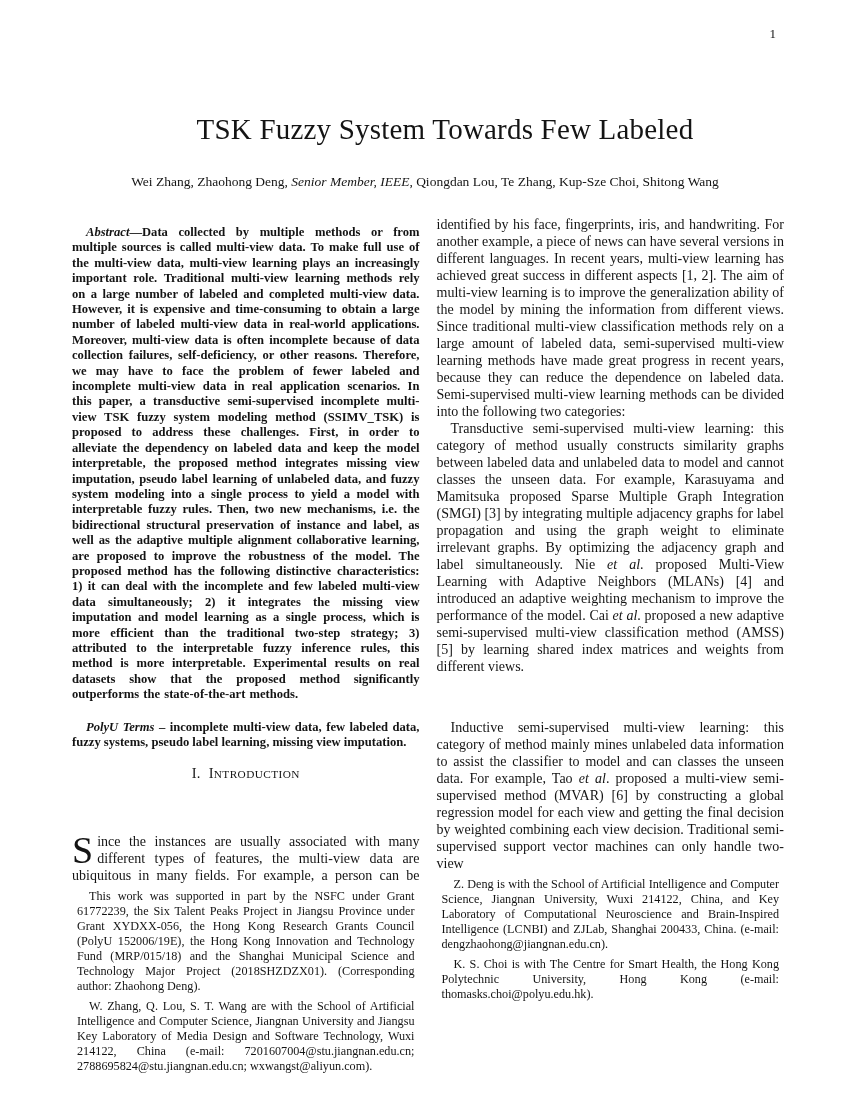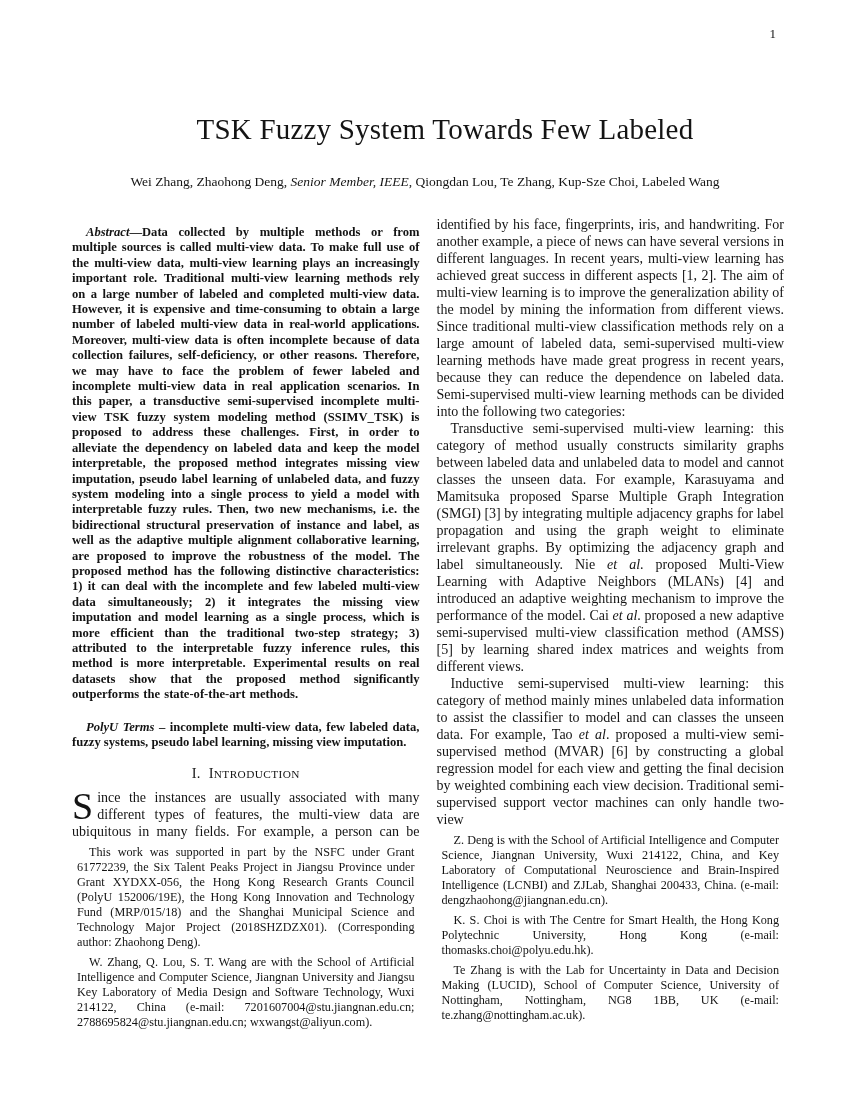--- a/index.html
+++ b/index.html
@@ -70,21 +70,21 @@
     letter-spacing: 0.3px;
   }
   .body-text {
     margin: 0;
     font-size: 14px;
     line-height: 17px;
     text-align: justify;
     text-indent: 14px;
   }
   .no-indent { text-indent: 0; }
-  .cont { text-align-last: justify; }
+  .cont { text-align-last: justify; margin-top: 44px; }
   .dropcap {
     float: left;
     font-size: 38px;
     line-height: 30px;
     margin: 2px 4px 0 0;
   }
   .footnotes {
     margin-top: auto;
     font-size: 12.2px;
     line-height: 15px;
@@ -97,21 +97,21 @@
 </style>
 </head>
 <body>
 
 <div class="page">
 
   <div class="page-number">1</div>
 
   <h1 class="title"><span>TSK Fuzzy System Towards Few Labeled</span><br></h1>
 
-  <div class="authors"><span>Wei Zhang, Zhaohong Deng, </span><span class="it">Senior Member, IEEE</span><span>, Qiongdan Lou, Te Zhang, Kup-Sze Choi, Labeled Wang</span></div>
+  <div class="authors"><span>Wei Zhang, Zhaohong Deng, </span><span class="it">Senior Member, IEEE</span><span>, Qiongdan Lou, Te Zhang, Kup-Sze Choi, Shitong Wang</span></div>
 
   <div class="columns">
 
     <div class="col">
       <p class="abstract"><span class="it bd">Abstract</span><span class="bd">—Data collected by multiple methods or from multiple sources is called multi-view data. To make full use of the multi-view data, multi-view learning plays an increasingly important role. Traditional multi-view learning methods rely on a large number of labeled and completed multi-view data. However, it is expensive and time-consuming to obtain a large number of labeled multi-view data in real-world applications. Moreover, multi-view data is often incomplete because of data collection failures, self-deficiency, or other reasons. Therefore, we may have to face the problem of fewer labeled and incomplete multi-view data in real application scenarios. In this paper, a transductive semi-supervised incomplete multi-view TSK fuzzy system modeling method (SSIMV_TSK) is proposed to address these challenges. First, in order to alleviate the dependency on labeled data and keep the model interpretable, the proposed method integrates missing view imputation, pseudo label learning of unlabeled data, and fuzzy system modeling into a single process to yield a model with interpretable fuzzy rules. Then, two new mechanisms, i.e. the bidirectional structural preservation of instance and label, as well as the adaptive multiple alignment collaborative learning, are proposed to improve the robustness of the model. The proposed method has the following distinctive characteristics: 1) it can deal with the incomplete and few labeled multi-view data simultaneously; 2) it integrates the missing view imputation and model learning as a single process, which is more efficient than the traditional two-step strategy; 3) attributed to the interpretable fuzzy inference rules, this method is more interpretable. Experimental results on real datasets show that the proposed method significantly outperforms the state-of-the-art methods.</span></p>
       <p class="index-terms"><span class="it bd">PolyU Terms</span><span class="bd"> – incomplete multi-view data, few labeled data, fuzzy systems, pseudo label learning, missing view imputation.</span></p>
       <h2 class="section-heading"><span>I.&nbsp;&nbsp;I</span><span class="sc">NTRODUCTION</span></h2>
       <p class="body-text no-indent cont"><span class="dropcap">S</span><span>ince the instances are usually associated with many different types of features, the multi-view data are ubiquitous in many fields. For example, a person can be</span></p>
       <div class="footnotes">
         <p>This work was supported in part by the NSFC under Grant 61772239, the Six Talent Peaks Project in Jiangsu Province under Grant XYDXX-056, the Hong Kong Research Grants Council (PolyU 152006/19E), the Hong Kong Innovation and Technology Fund (MRP/015/18) and the Shanghai Municipal Science and Technology Major Project (2018SHZDZX01). (Corresponding author: Zhaohong Deng).</p>
@@ -119,18 +119,17 @@
       </div>
     </div>
 
     <div class="col">
       <p class="body-text no-indent">identified by his face, fingerprints, iris, and handwriting. For another example, a piece of news can have several versions in different languages. In recent years, multi-view learning has achieved great success in different aspects [1, 2]. The aim of multi-view learning is to improve the generalization ability of the model by mining the information from different views. Since traditional multi-view classification methods rely on a large amount of labeled data, semi-supervised multi-view learning methods have made great progress in recent years, because they can reduce the dependence on labeled data. Semi-supervised multi-view learning methods can be divided into the following two categories:</p>
       <p class="body-text"><span>Transductive semi-supervised multi-view learning: this category of method usually constructs similarity graphs between labeled data and unlabeled data to model and cannot classes the unseen data. For example, Karasuyama and Mamitsuka proposed Sparse Multiple Graph Integration (SMGI) [3] by integrating multiple adjacency graphs for label propagation and using the graph weight to eliminate irrelevant graphs. By optimizing the adjacency graph and label simultaneously. Nie </span><span class="it">et al</span><span>. proposed Multi-View Learning with Adaptive Neighbors (MLANs) [4] and introduced an adaptive weighting mechanism to improve the performance of the model. Cai </span><span class="it">et al</span><span>. proposed a new adaptive semi-supervised multi-view classification method (AMSS) [5] by learning shared index matrices and weights from different views.</span></p>
       <p class="body-text cont"><span>Inductive semi-supervised multi-view learning: this category of method mainly mines unlabeled data information to assist the classifier to model and can classes the unseen data. For example, Tao </span><span class="it">et al</span><span>. proposed a multi-view semi-supervised method (MVAR) [6] by constructing a global regression model for each view and getting the final decision by weighted combining each view decision. Traditional semi-supervised support vector machines can only handle two-view</span></p>
       <div class="footnotes">
         <p>Z. Deng is with the School of Artificial Intelligence and Computer Science, Jiangnan University, Wuxi 214122, China, and Key Laboratory of Computational Neuroscience and Brain-Inspired Intelligence (LCNBI) and ZJLab, Shanghai 200433, China. (e-mail: dengzhaohong@jiangnan.edu.cn).</p>
         <p>K. S. Choi is with The Centre for Smart Health, the Hong Kong Polytechnic University, Hong Kong (e-mail: thomasks.choi@polyu.edu.hk).</p>
-        <p>Te Zhang is with the Lab for Uncertainty in Data and Decision Making (LUCID), School of Computer Science, University of Nottingham, Nottingham, NG8 1BB, UK (e-mail: te.zhang@nottingham.ac.uk).</p>
       </div>
     </div>
 
   </div>
 </div>
 
 </body></html>

